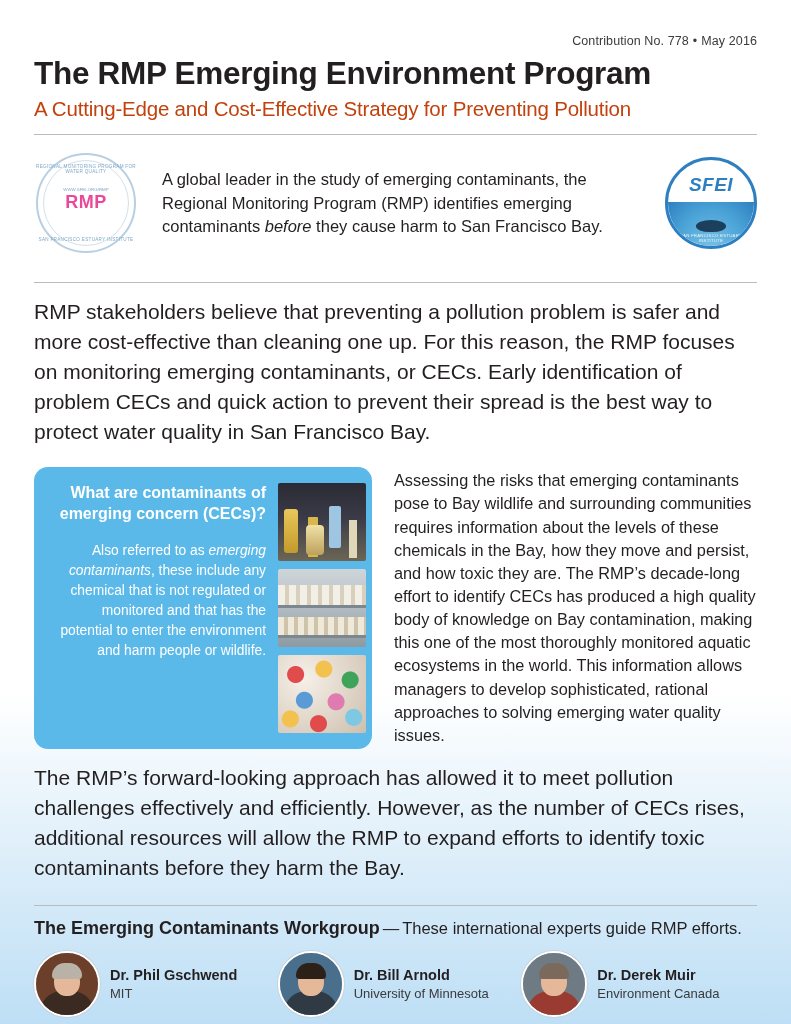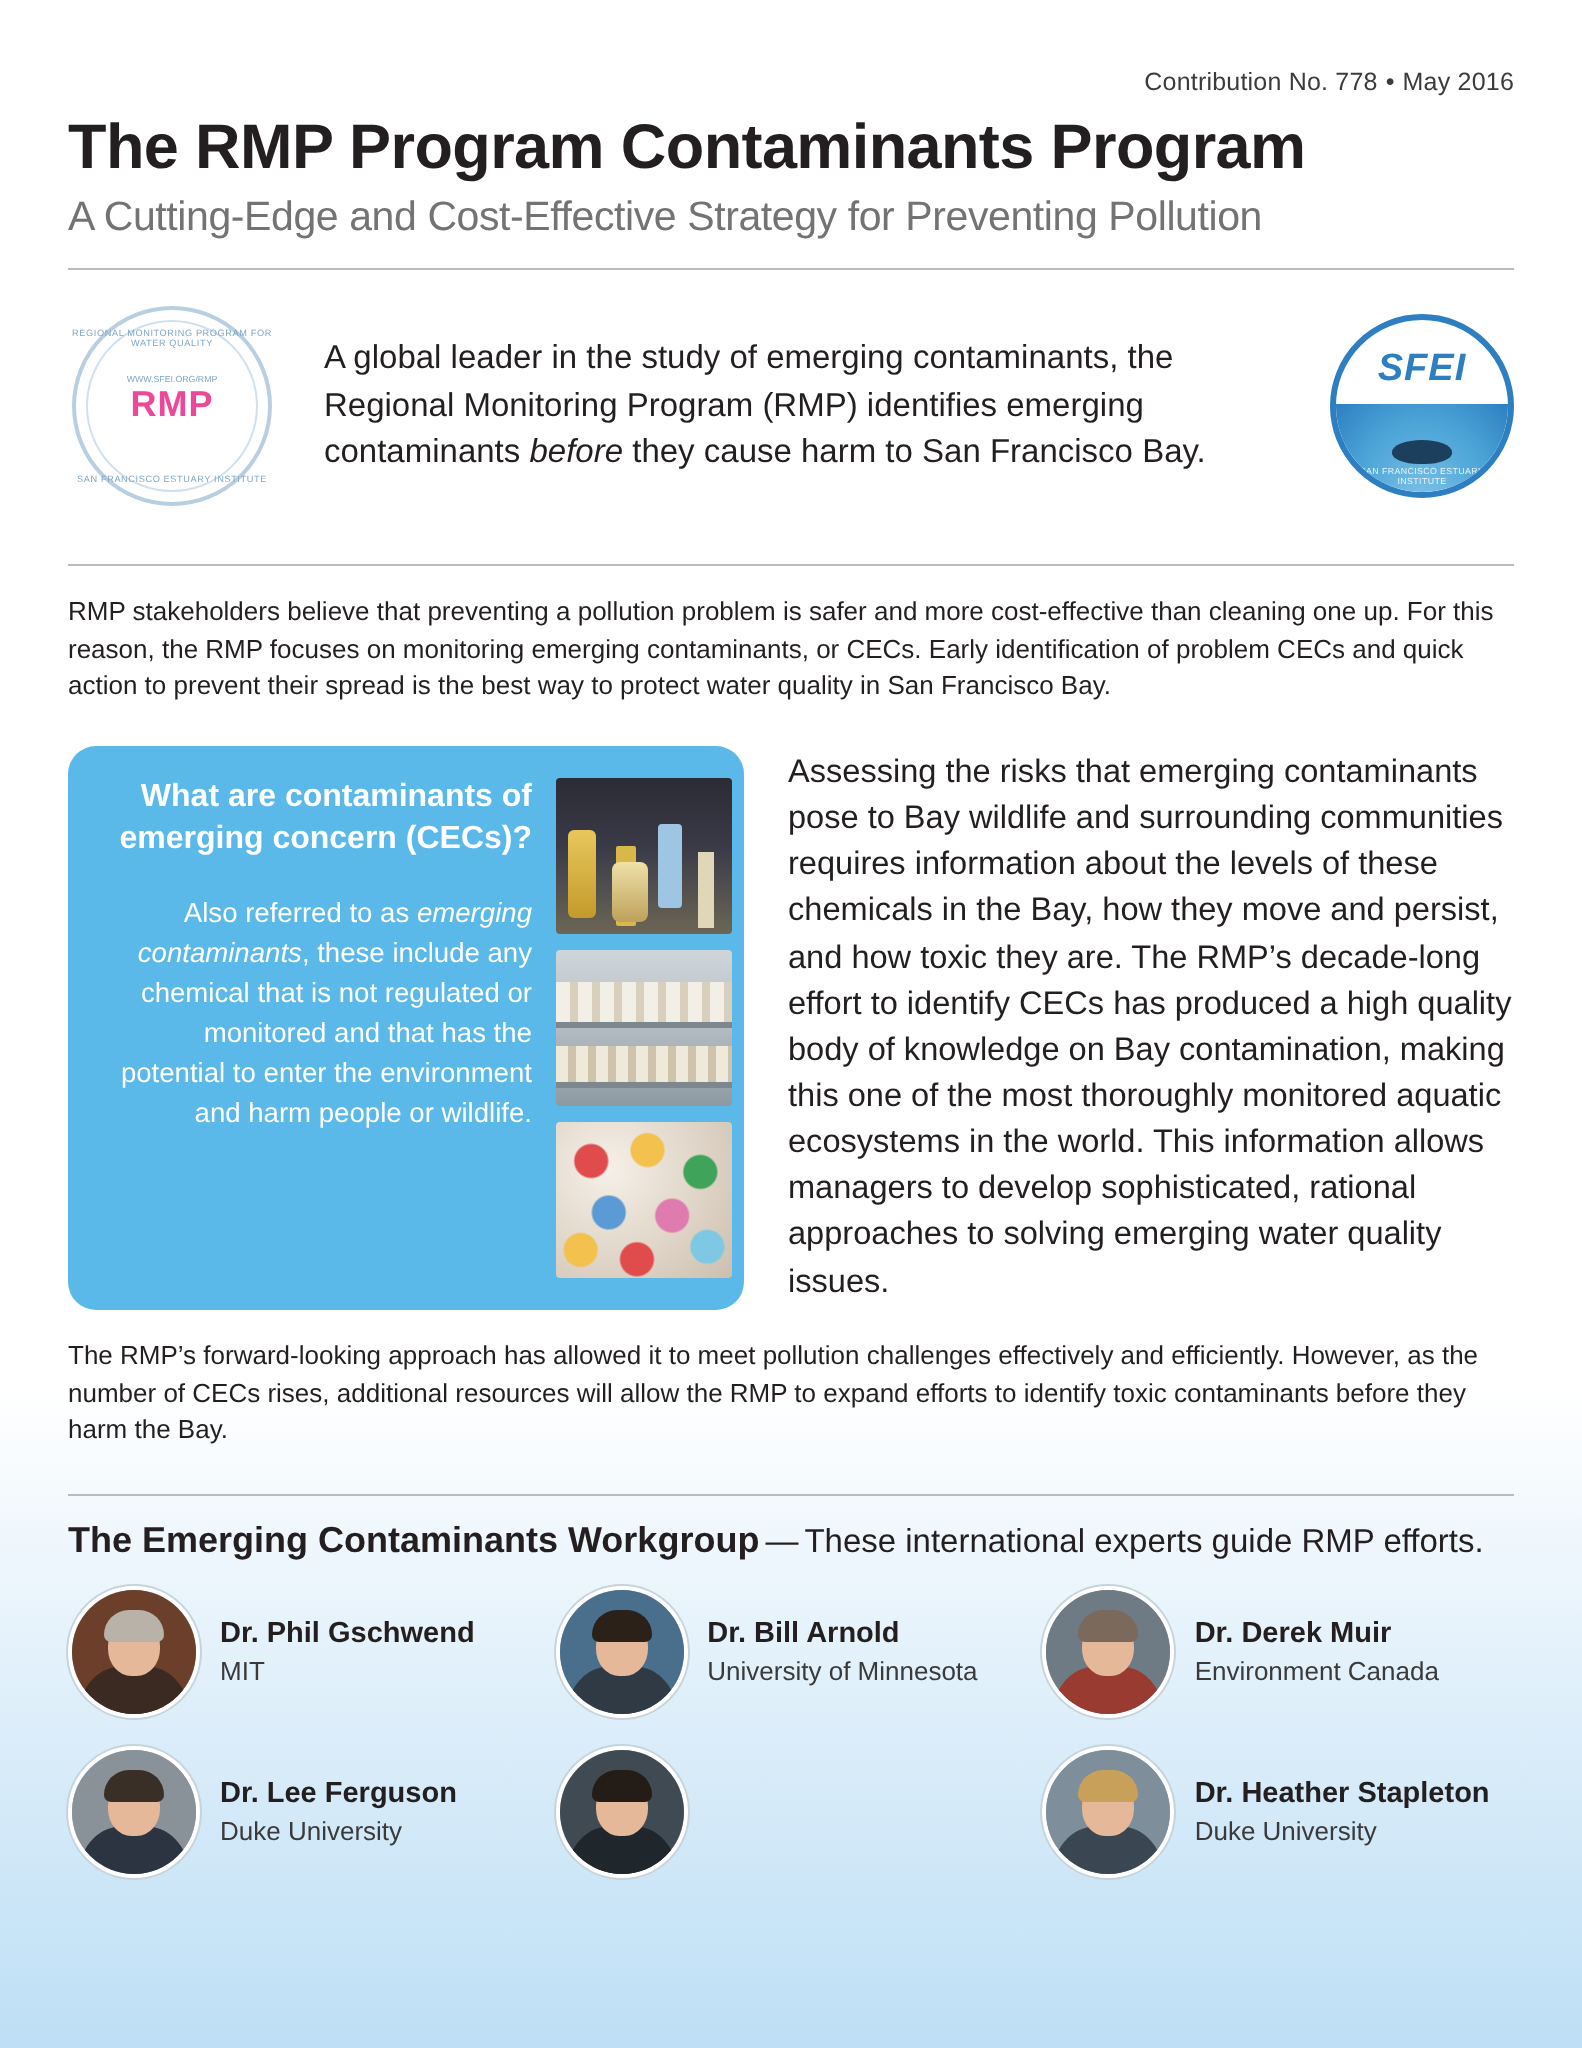--- a/index.html
+++ b/index.html
@@ -46,21 +46,21 @@
     font-weight: bold;
     letter-spacing: -0.3px;
     margin: 8px 0 0 0;
     color: #231f20;
     line-height: 1.12;
   }
   h2.subtitle {
     font-size: 20.5px;
     font-weight: normal;
     margin: 6px 0 0 0;
-    color: #737373;
+    color: #c2410c;
     letter-spacing: -0.2px;
   }
   .rule {
     border: 0;
     border-top: 1px solid #b9bcbe;
     margin: 13px 0 0 0;
   }
 
   
   .lede {
@@ -166,21 +166,21 @@
     position: absolute;
     bottom: 3px; left: 0; right: 0;
     text-align: center;
     font-size: 4.4px;
     color: #e9f4fb;
     letter-spacing: 0.2px;
   }
 
   
   .body-text {
-    font-size: 13px;
+    font-size: 21px;
     line-height: 1.43;
     color: #231f20;
     margin: 14px 0 0 0;
   }
 
   
   .mid {
     display: flex;
     gap: 22px;
     margin-top: 20px;
@@ -365,21 +365,21 @@
 <body>
 
 <div class="page-bg"></div>
 
 <div class="page">
 
   <div class="contribution">
     <span>Contribution No. 778</span><span class="dot">•</span><span>May 2016</span>
   </div>
 
-  <h1 class="title">The RMP Program Contaminants Program</h1>
+  <h1 class="title">The RMP Emerging Environment Program</h1>
   <h2 class="subtitle">A Cutting-Edge and Cost-Effective Strategy for Preventing Pollution</h2>
   <hr class="rule">
 
   <div class="lede">
 
     <div class="rmp-logo">
       <div class="ring"></div>
       <div class="ring2"></div>
       <div class="arc-top">REGIONAL MONITORING PROGRAM FOR WATER QUALITY</div>
       <div class="mid-line">WWW.SFEI.ORG/RMP</div>

